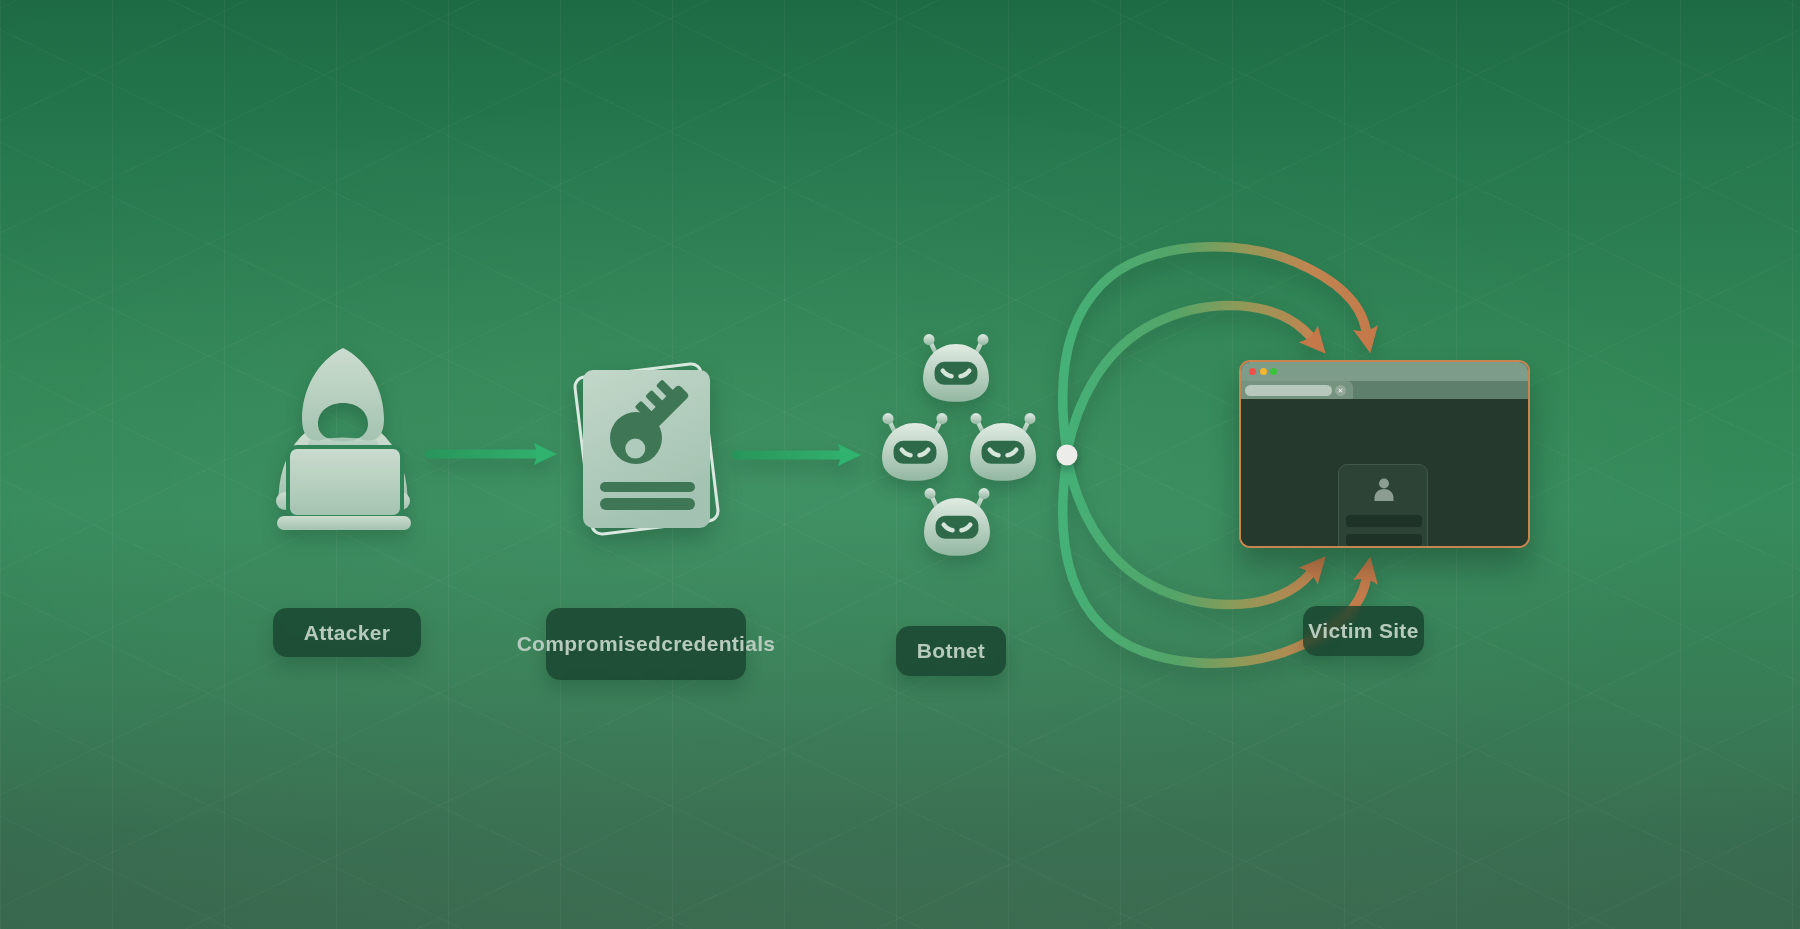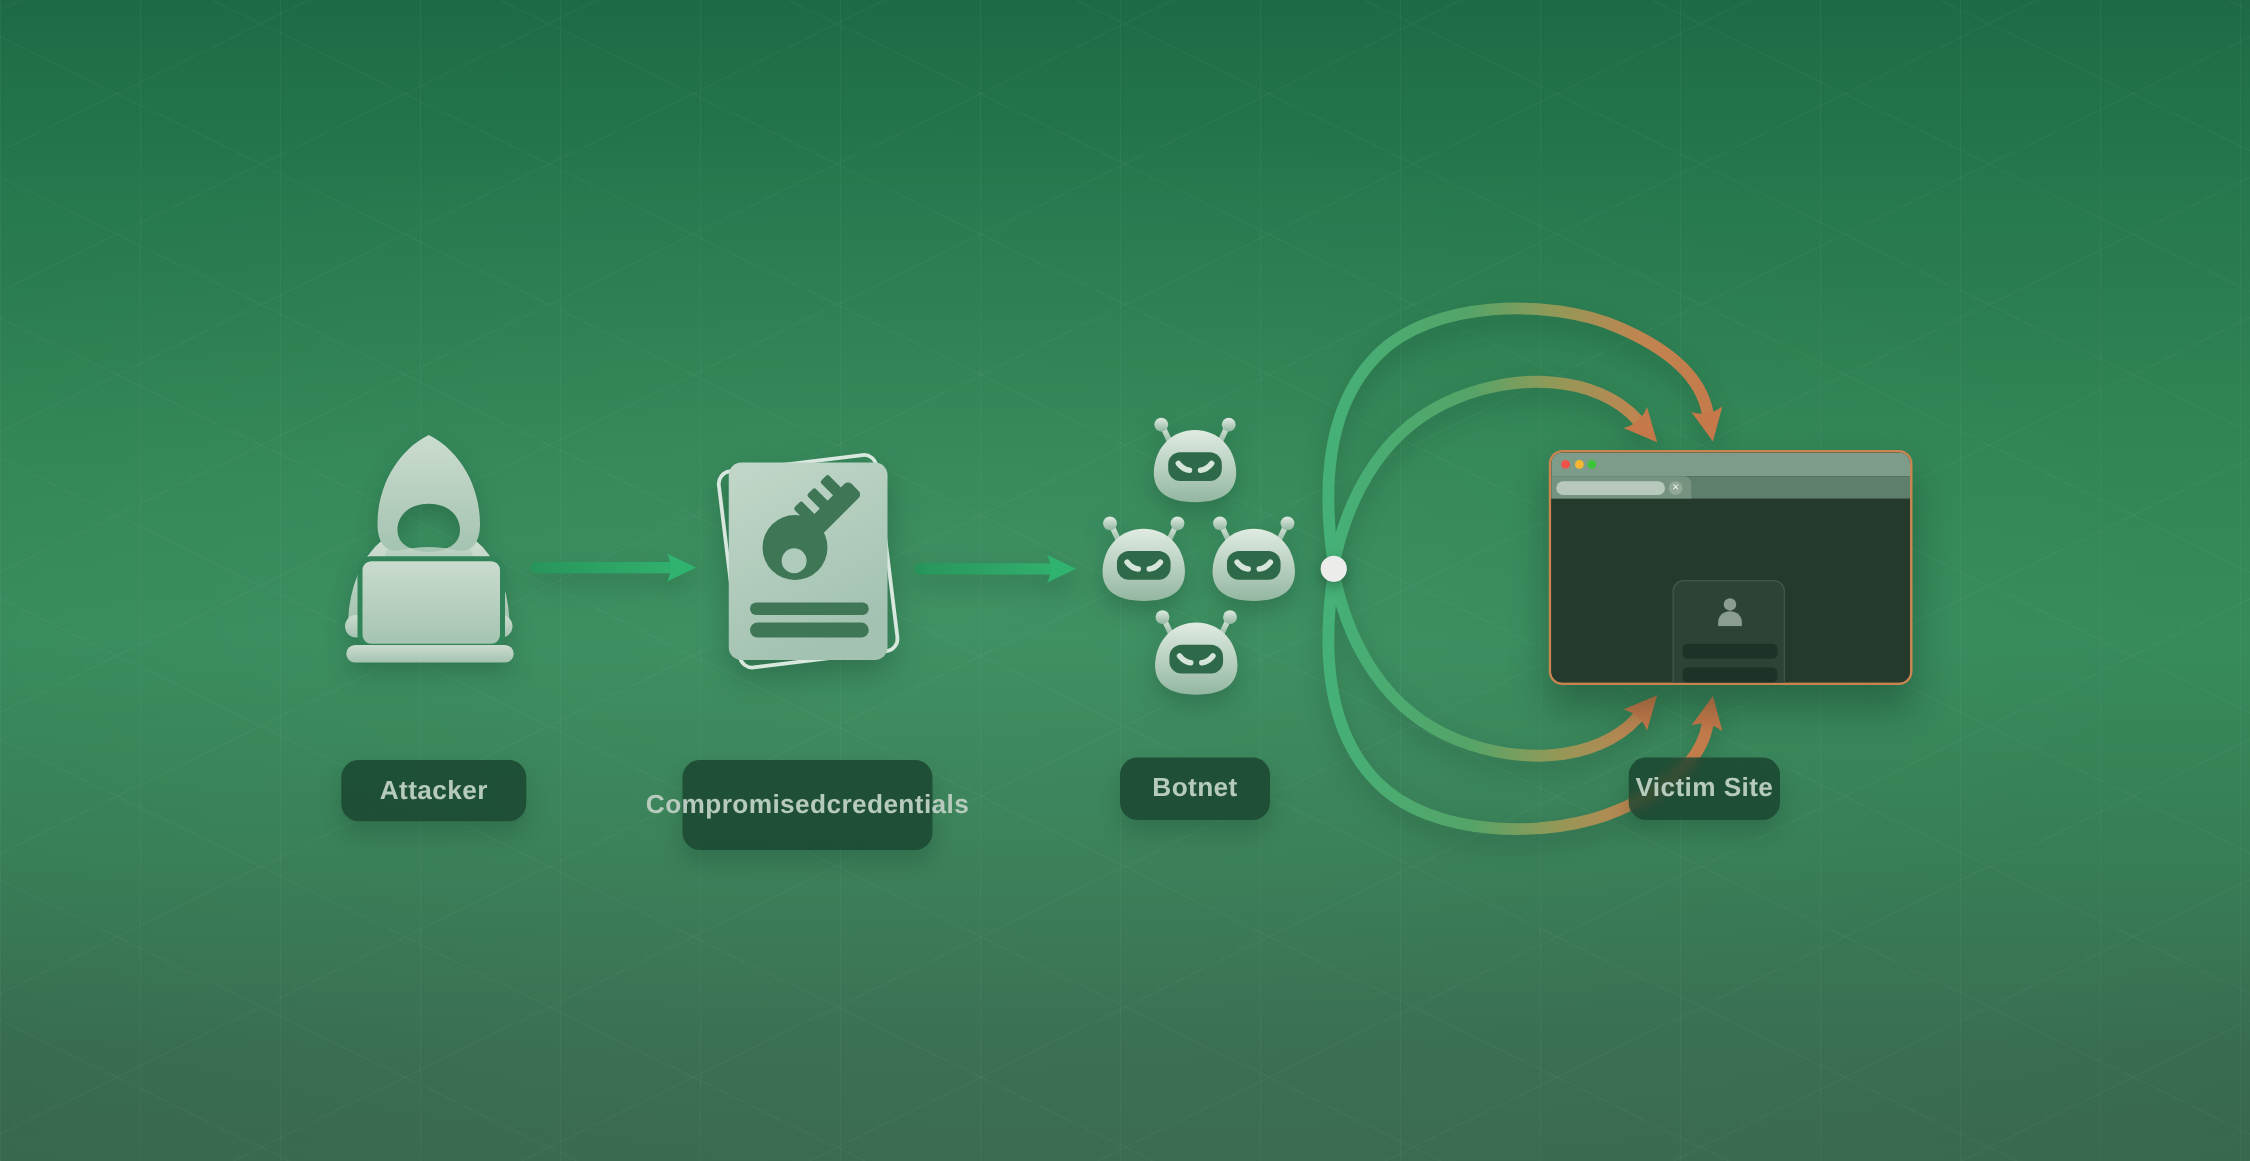--- a/index.html
+++ b/index.html
@@ -218,20 +218,20 @@
 
   <div class="pill" style="left:273px;top:608px;width:148px;height:49px">
     <span>Attacker</span>
   </div>
 
   <div class="pill" style="left:546px;top:608px;width:200px;height:72px;flex-direction:row">
     <span>Compromised</span>
     <span>credentials</span>
   </div>
 
-  <div class="pill" style="left:896px;top:606px;width:120px;height:50px">
+  <div class="pill" style="left:896px;top:626px;width:110px;height:50px">
     <span>Botnet</span>
   </div>
 
   <div class="pill" style="left:1303px;top:606px;width:121px;height:50px">
     <span>Victim Site</span>
   </div>
 </div>
 
 </body></html>

